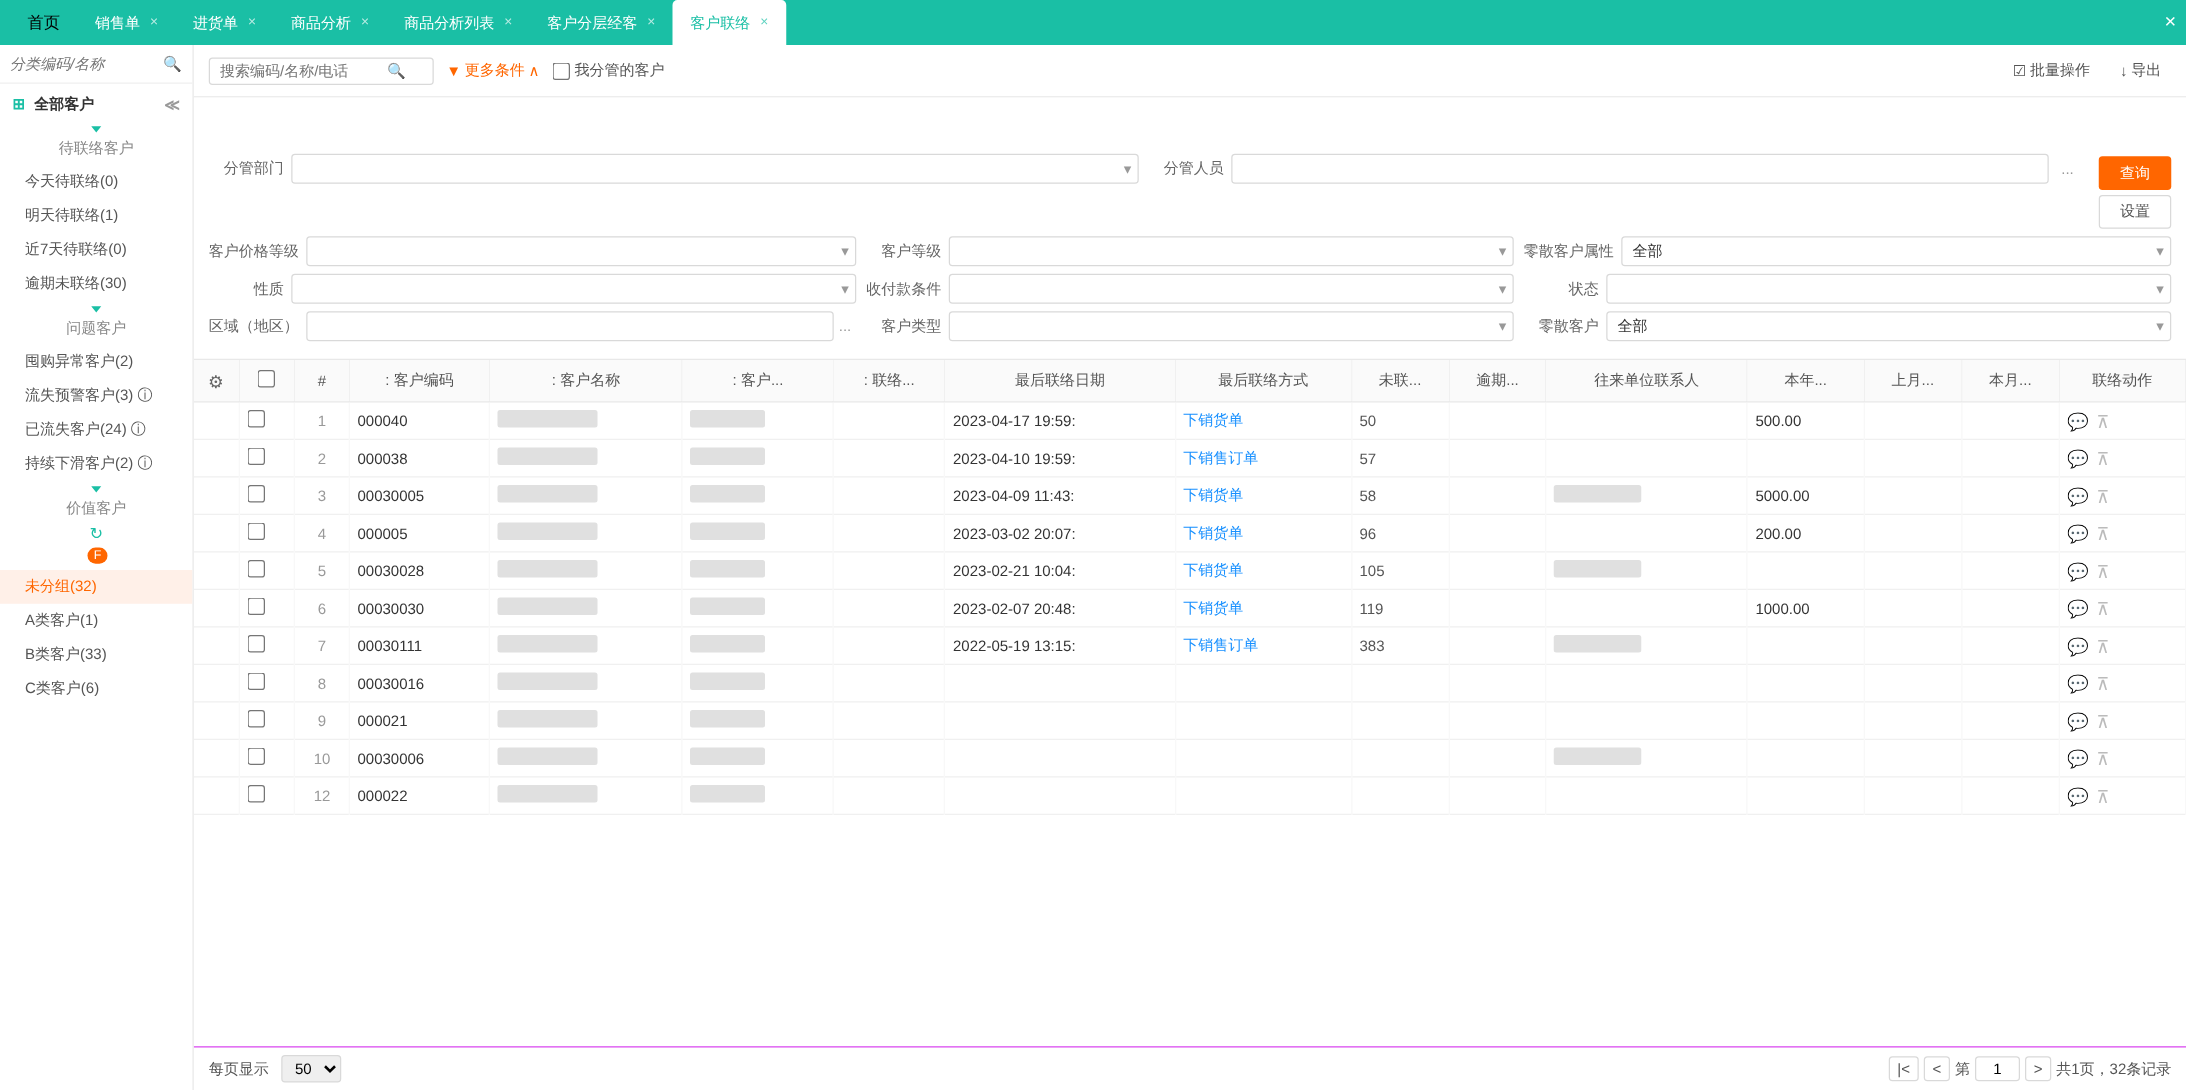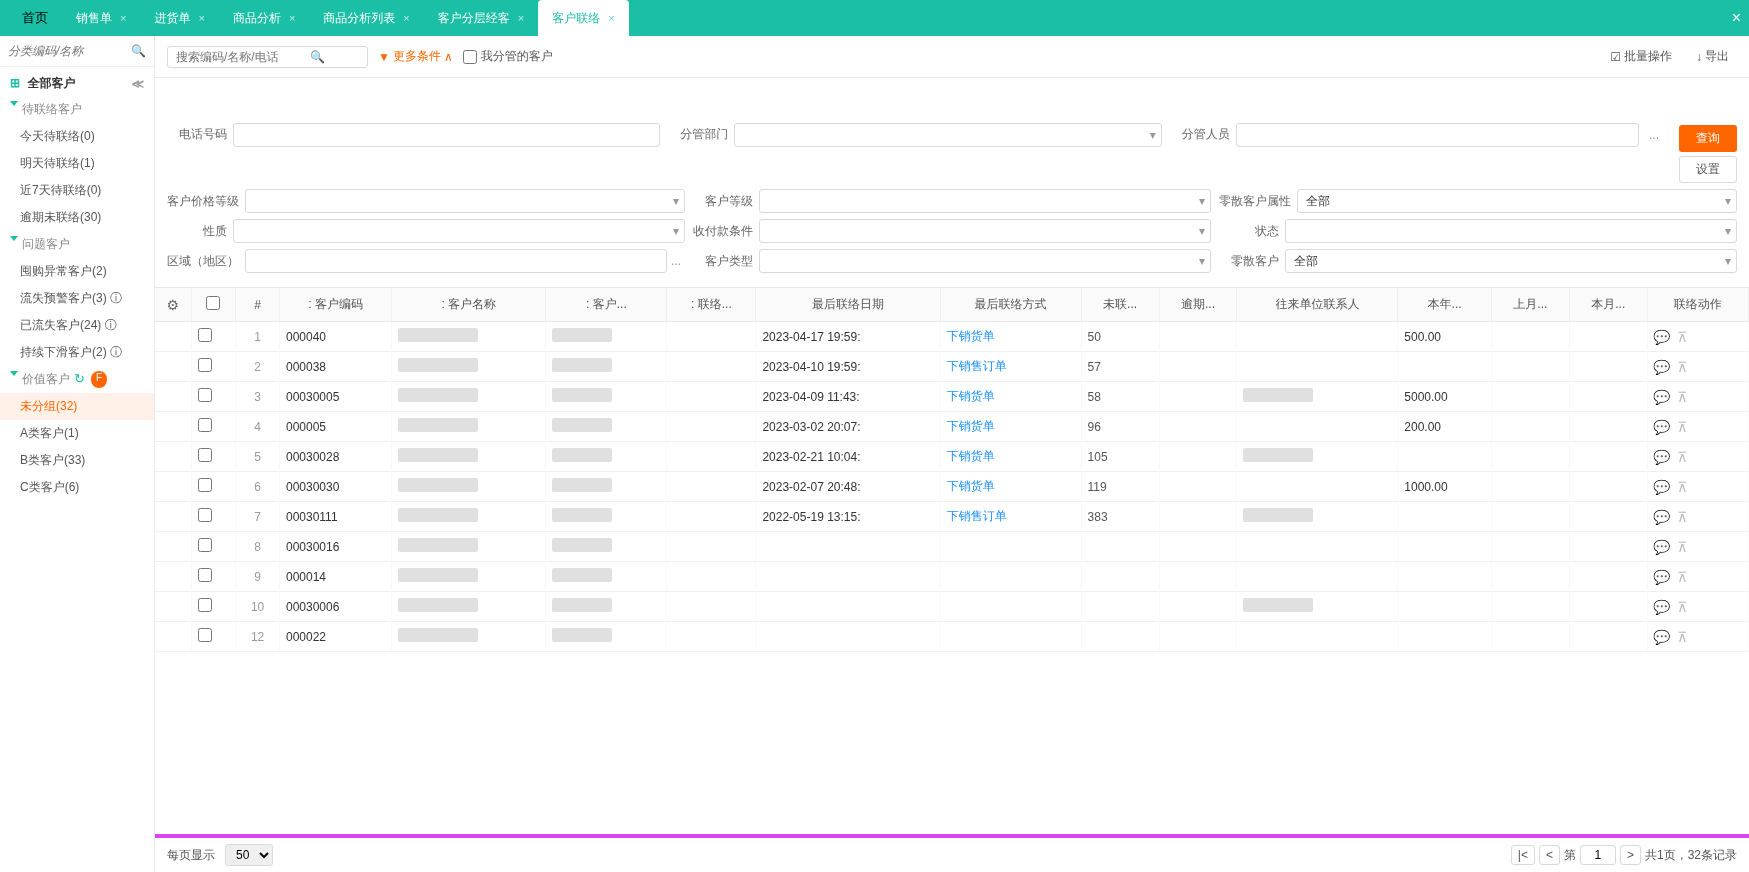--- a/index.html
+++ b/index.html
@@ -78,21 +78,23 @@
       color: #555;
       cursor: pointer;
       font-size: 12px;
     }
     .sidebar-item.active { background: #fff0e8; color: #ff6600; }
     .sidebar-sub-title {
       padding: 5px 10px;
       color: #888;
       font-size: 11px;
       display: flex;
+      align-items: center;
       gap: 4px;
+      flex-direction: column;
     }
     .triangle-down { display: inline-block; width: 0; height: 0; border-left: 4px solid transparent; border-right: 4px solid transparent; border-top: 5px solid #1abfa5; }
 
     
     .content-area {
       flex: 1;
       display: flex;
       flex-direction: column;
       overflow: hidden;
     }
@@ -106,21 +108,21 @@
       align-items: center;
       gap: 10px;
     }
     .filter-search-box {
       display: flex;
       align-items: center;
       border: 1px solid #d9d9d9;
       border-radius: 3px;
       padding: 3px 8px;
       gap: 4px;
-      width: 201px;
+      width: 180px;
     }
     .filter-search-box input {
       border: none;
       outline: none;
       font-size: 12px;
       color: #999;
       width: 130px;
     }
     .more-filters {
       display: flex;
@@ -281,21 +283,21 @@
       background: none;
       border: none;
       cursor: pointer;
       color: #666;
       font-size: 14px;
     }
 
     
     .table-footer {
       background: #fff;
-      border-top: 4px solid #d946ef;
+      border-top: 1px solid #d946ef;
       display: flex;
       align-items: center;
       padding: 6px 12px;
       gap: 10px;
       color: #555;
     }
     .page-size-select {
       border: 1px solid #d9d9d9;
       border-radius: 3px;
       padding: 2px 6px;
@@ -440,24 +442,20 @@
           <span>↓</span>
           <span>导出</span>
         </div>
       </div>
     </div>
 
     <div class="adv-filter">
 
       <div class="adv-filter-row">
         <div class="filter-field">
-          <label>电话号码</label>
-          <input type="text" value="" style="">
-        </div>
-        <div class="filter-field">
           <label>分管部门</label>
           <div class="filter-select-wrap">
             <select><option></option></select>
             <span class="sel-arrow">▾</span>
           </div>
         </div>
         <div class="filter-field">
           <label>分管人员</label>
           <div class="filter-select-wrap">
             <input type="text" value="" style="flex: 1 1 0%; border: 1px solid rgb(217, 217, 217); border-radius: 3px; padding: 4px 8px; outline: none;">
@@ -747,21 +745,21 @@
         <div class="action-icons">
           <span class="action-icon">💬</span>
           <span class="action-icon">⊼</span>
         </div>
       </td>
     </tr>
             <tr>
       <td></td>
       <td><input type="checkbox" class="cb" style=""></td>
       <td class="row-num">9</td>
-      <td>000014</td>
+      <td>000021</td>
       <td><span class="blurred" style="background:#e0e0e0;display:inline-block;width:80px;height:14px;border-radius:2px;"></span></td>
       <td><span class="blurred" style="background:#e0e0e0;display:inline-block;width:40px;height:14px;border-radius:2px;"></span></td>
       <td></td>
       <td></td>
       <td class="link"></td>
       <td class="number"></td>
       <td></td>
       <td></td>
       <td></td>
       <td></td>

